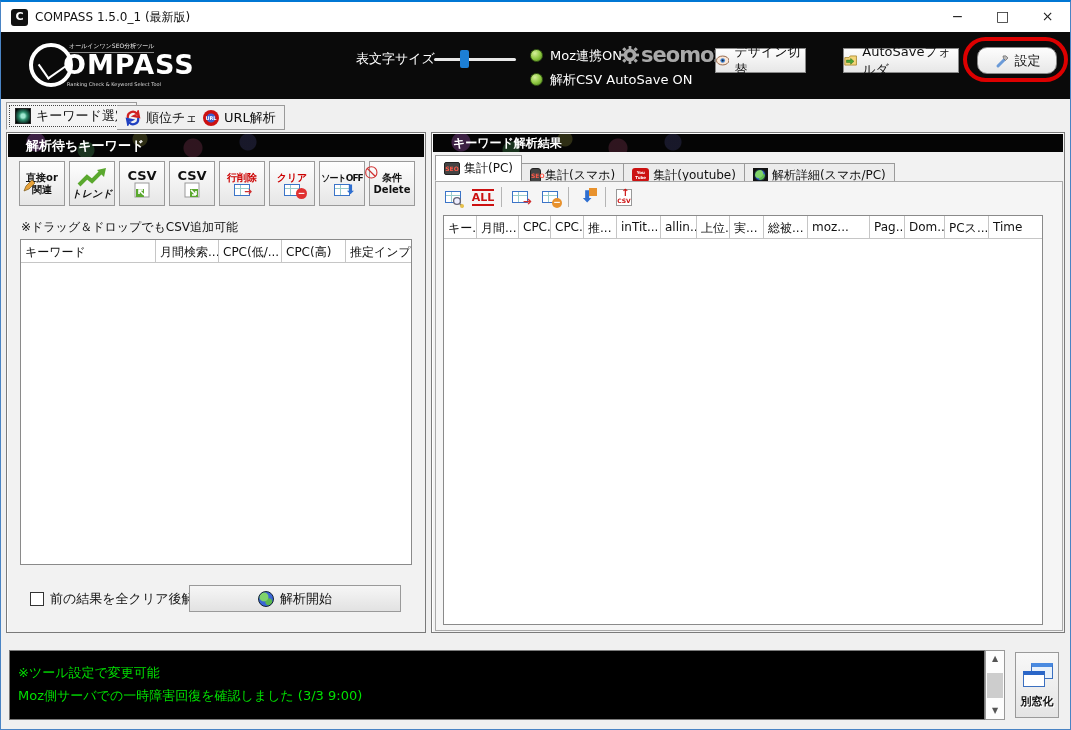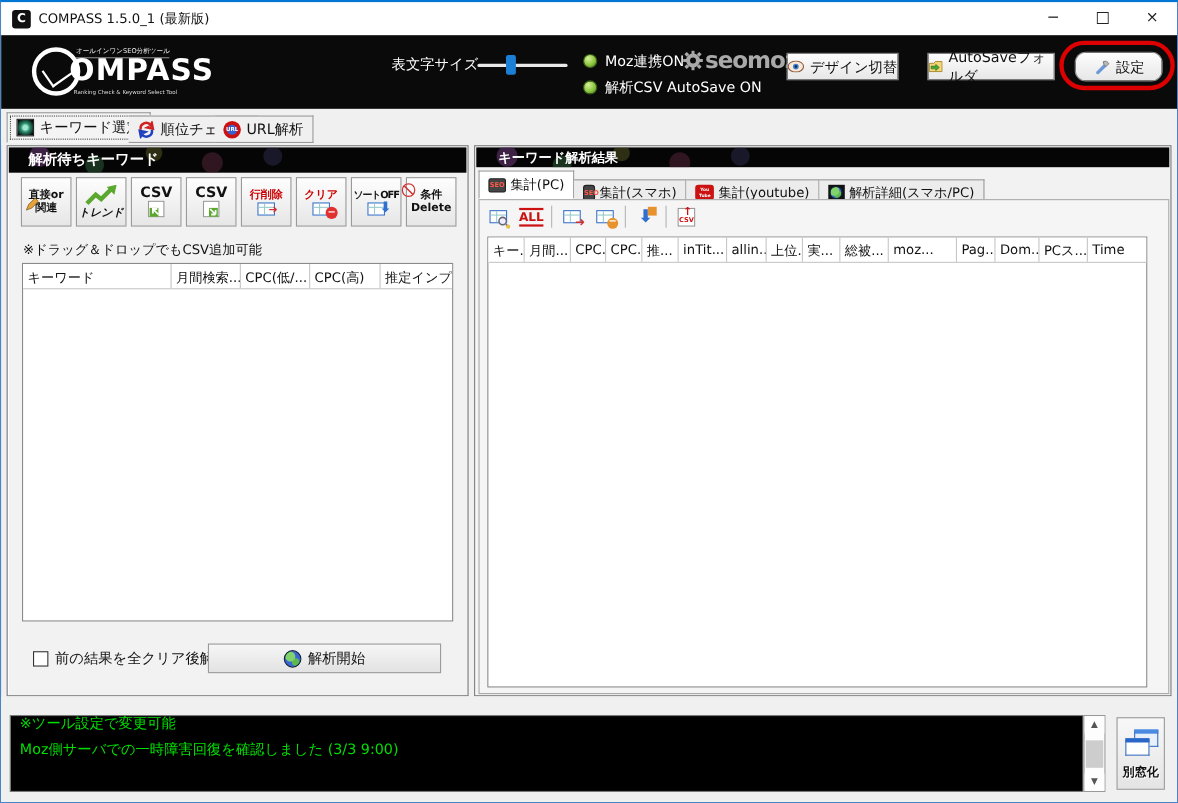--- a/index.html
+++ b/index.html
@@ -36,21 +36,21 @@
     border:1px solid #3a5f17; }
   .led1{ left:529px; top:17px; } .led2{ left:529px; top:41px; }
   .hdr-status{ position:absolute; color:#fff; font-size:13px; }
   .moz-text{ left:549px; top:15px; } .csv-text{ left:549px; top:39px; }
   .seomoz{ position:absolute; left:620px; top:11px; display:flex; align-items:center; }
   .seomoz-gear{ width:18px; height:18px; margin-right:2px; }
   .seomoz-text{ font-size:21px; font-weight:bold; color:#a9a9a9; letter-spacing:-1px; }
   .hdr-btn{ position:absolute; height:25px; background:linear-gradient(#fdfdfd,#e7e7e7);
     border:1px solid #8a8a8a; font-size:13px; color:#111; display:flex; align-items:center;
     justify-content:center; gap:5px; }
-  .design-btn{ left:714px; top:16px; width:102px; }
+  .design-btn{ left:714px; top:16px; width:91px; }
   .autosave-btn{ left:842px; top:16px; width:116px; }
   .settings-btn{ left:976px; top:15px; width:80px; height:27px;border-radius:10px; }
   .red-oval{ position:absolute; left:962px; top:5px; width:105px; height:45px;
     border:4px solid #dd0000; border-radius:24px; pointer-events:none; }
 
   
   .tabrow{ position:absolute; left:0; top:97px; width:100%; height:33px; background:#f0f0f0; }
   .main-tab{ position:absolute; bottom:2px; height:25px; display:flex; align-items:center; gap:5px;
     padding:0 8px; font-size:13px; color:#111; background:#f0f0f0; border:1px solid #9a9a9a; }
   .main-tab.active{ height:28px; background:#f4f4f4; border-bottom:1px solid #f4f4f4;
@@ -136,21 +136,21 @@
     font-size:6px; font-weight:bold; text-align:center; line-height:22px; position:relative; }
   .csv-glyph:before{ content:"↑"; position:absolute; left:4px; top:-2px; color:#c11; font-size:10px; line-height:10px; }
   .arrow-dn{ color:#2f6fd0; font-size:16px; font-weight:bold; line-height:16px; }
 
   .rtable{ position:absolute; left:7px; top:33px; width:600px; height:410px; background:#fff;
     border:1px solid #8a8a8a; }
 
   
   .bottom{ position:absolute; left:0; top:631px; width:100%; height:99px; background:#f0f0f0; }
   .status-box{ position:absolute; left:8px; top:17px; width:976px; height:70px; background:#000;
-    border:1px solid #7a7a7a; padding:0 8px; overflow:hidden; }
+    border:1px solid #7a7a7a; padding:14px 8px; overflow:hidden; }
   .status-line{ color:#00e000; font-size:13px; line-height:16px; white-space:nowrap; }
   .status-line2{ margin-top:7px; }
   .vscroll{ position:absolute; left:984px; top:17px; width:20px; height:70px; background:#fdfdfd;
     border:1px solid #999; }
   .scroll-btn{ position:absolute; left:0; width:18px; height:16px; text-align:center; color:#555;
     font-size:8px; line-height:16px; background:#fdfdfd; }
   .scroll-up{ top:0; } .scroll-down{ bottom:0; }
   .scroll-thumb{ position:absolute; left:1px; top:22px; width:16px; height:25px; background:#cdcdcd; }
   .popout-btn{ position:absolute; left:1014px; top:19px; width:44px; height:66px;
     background:linear-gradient(#f8f8f8,#e4e4e4); border:1px solid #9a9a9a; }

